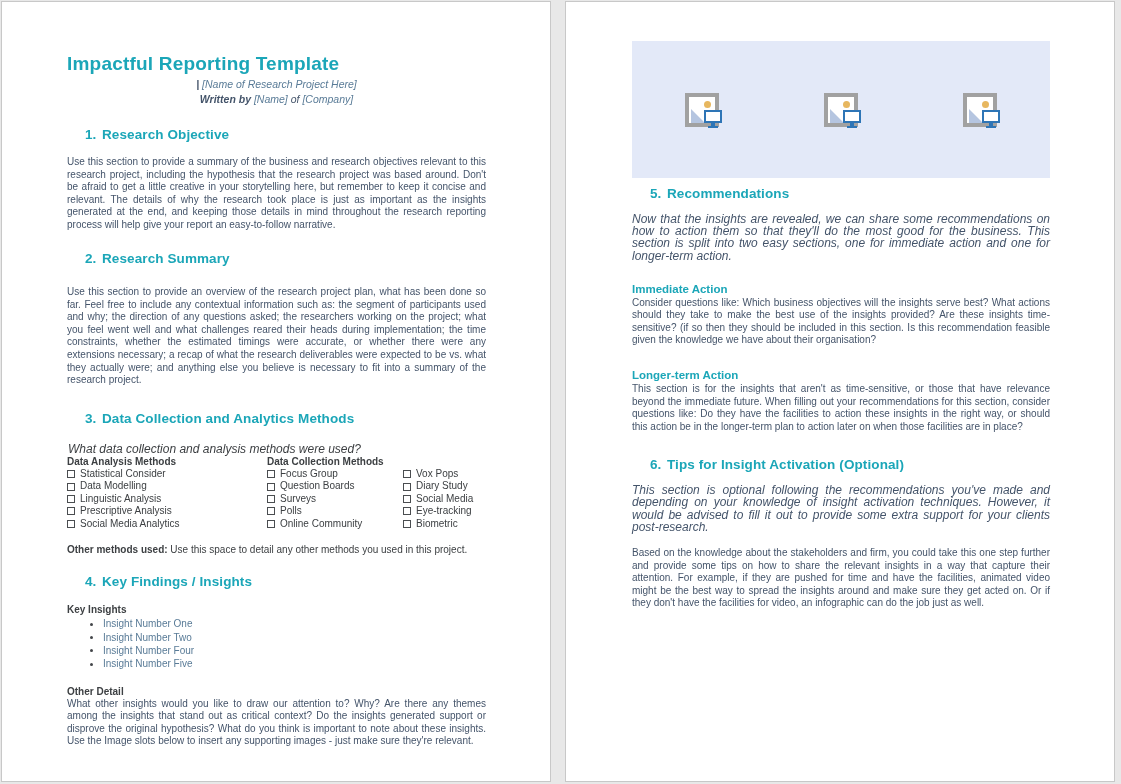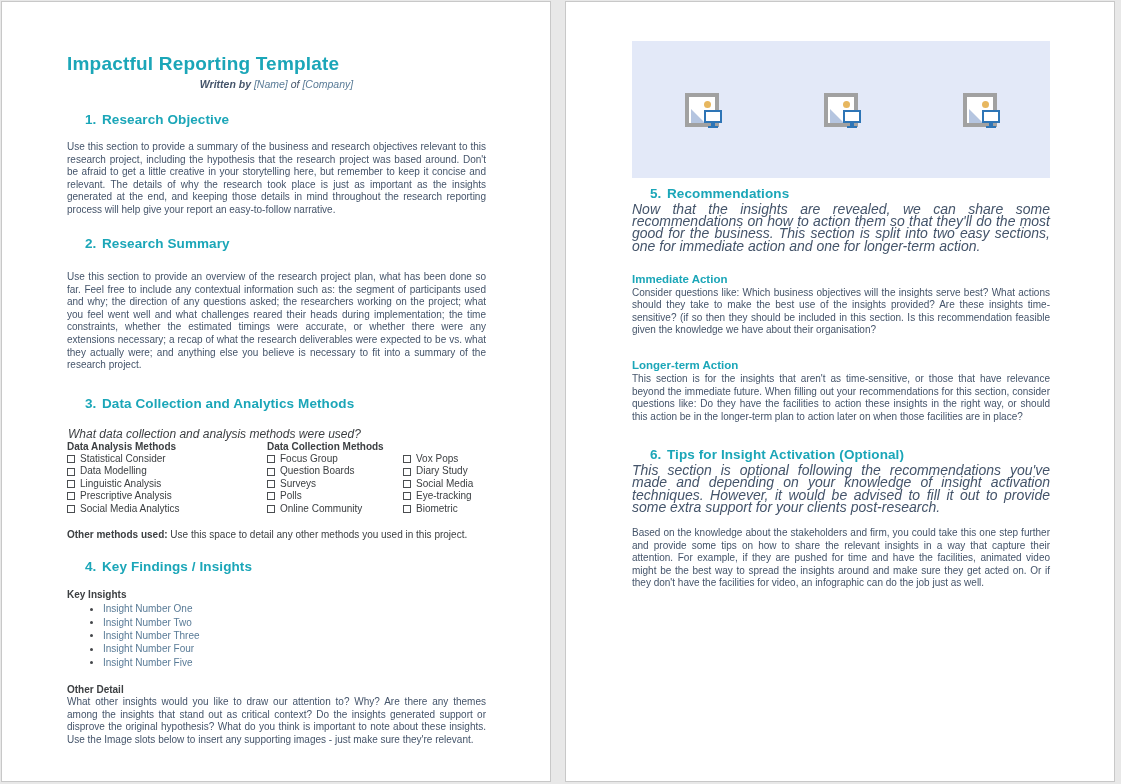--- a/index.html
+++ b/index.html
@@ -50,37 +50,41 @@
   .ph-icon { position:relative; width:34px; height:34px; background:#a1a1a1; }
   .ph-inner { position:absolute; left:4px; top:4px; right:4px; bottom:4px; background:#ffffff; }
   .ph-sun { position:absolute; right:4px; top:4px; width:7px; height:7px; border-radius:50%; background:#e7b75f; }
   .ph-mtn { position:absolute; left:2px; bottom:0; width:0; height:0;
             border-bottom:14px solid #b5c5e0; border-right:14px solid transparent; }
   .ph-mon { position:absolute; right:-3px; bottom:4px; width:18px; height:13px; background:#ffffff; border:2px solid #2e75b6; }
   .ph-stand { position:absolute; right:4px; bottom:0; width:4px; height:4px; background:#2e75b6; }
   .ph-base { position:absolute; right:1px; bottom:-1px; width:10px; height:2px; background:#2e75b6; }
 
   .mt-h5 { margin-top:8px; }
-  p.italic-note { font-size:14px; line-height:12.2px; color:#44546a; font-style:italic; text-align:justify; margin-top:2px; }
+  p.italic-note { font-size:12px; line-height:12.2px; color:#44546a; font-style:italic; text-align:justify; margin-top:12px; }
   .sub-head { font-size:11.5px; font-weight:600; color:#1ba6b8; }
   .mt-ia  { margin-top:21px; }
   .mt-iap { margin-top:2px; }
   .mt-lt  { margin-top:22px; }
   .mt-ltp { margin-top:2px; }
   .mt-h6  { margin-top:24px; }
   .mt-p6  { margin-top:14px; }
 </style>
 </head>
 <body>
 
 <div class="page" id="page-1">
 
   <div class="doc-title">Impactful Reporting Template</div>
 
   <div class="doc-sub">
+    <b>|</b>
+    <span class="ph">[Name of Research Project Here]</span>
+  </div>
+  <div class="doc-sub">
     <b>Written by</b>
     <span class="ph">[Name]</span>
     <span>of</span>
     <span class="ph">[Company]</span>
   </div>
 
   <div class="sec-head mt-h1">
     <span class="num">1.</span>
     <span>Research Objective</span>
   </div>
@@ -176,21 +180,20 @@
   </div>
 
   <div class="sec-head mt-h4">
     <span class="num">4.</span>
     <span>Key Findings / Insights</span>
   </div>
   <div class="mini-head">Key Insights</div>
   <ul class="insights">
     <li>Insight Number One</li>
     <li>Insight Number Two</li>
-    <li>Insight Number Three</li>
     <li>Insight Number Four</li>
     <li>Insight Number Five</li>
   </ul>
   <div class="mini-head">Other Detail</div>
   <p class="body mt-p4">What other insights would you like to draw our attention to? Why? Are there any themes among the insights that stand out as critical context? Do the insights generated support or disprove the original hypothesis? What do you think is important to note about these insights. Use the Image slots below to insert any supporting images - just make sure they're relevant.</p>
 
 </div>
 
 <div class="page" id="page-2">
 

